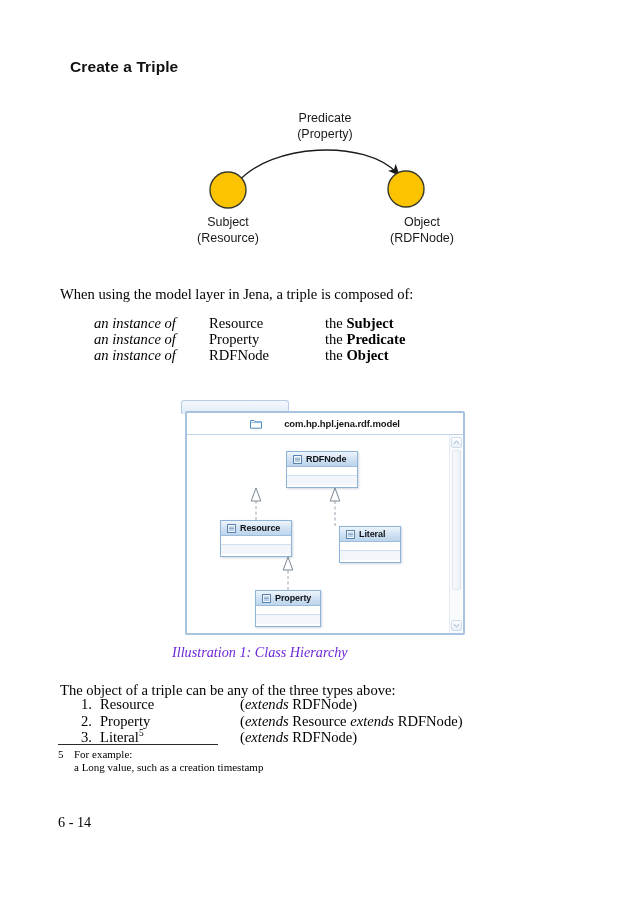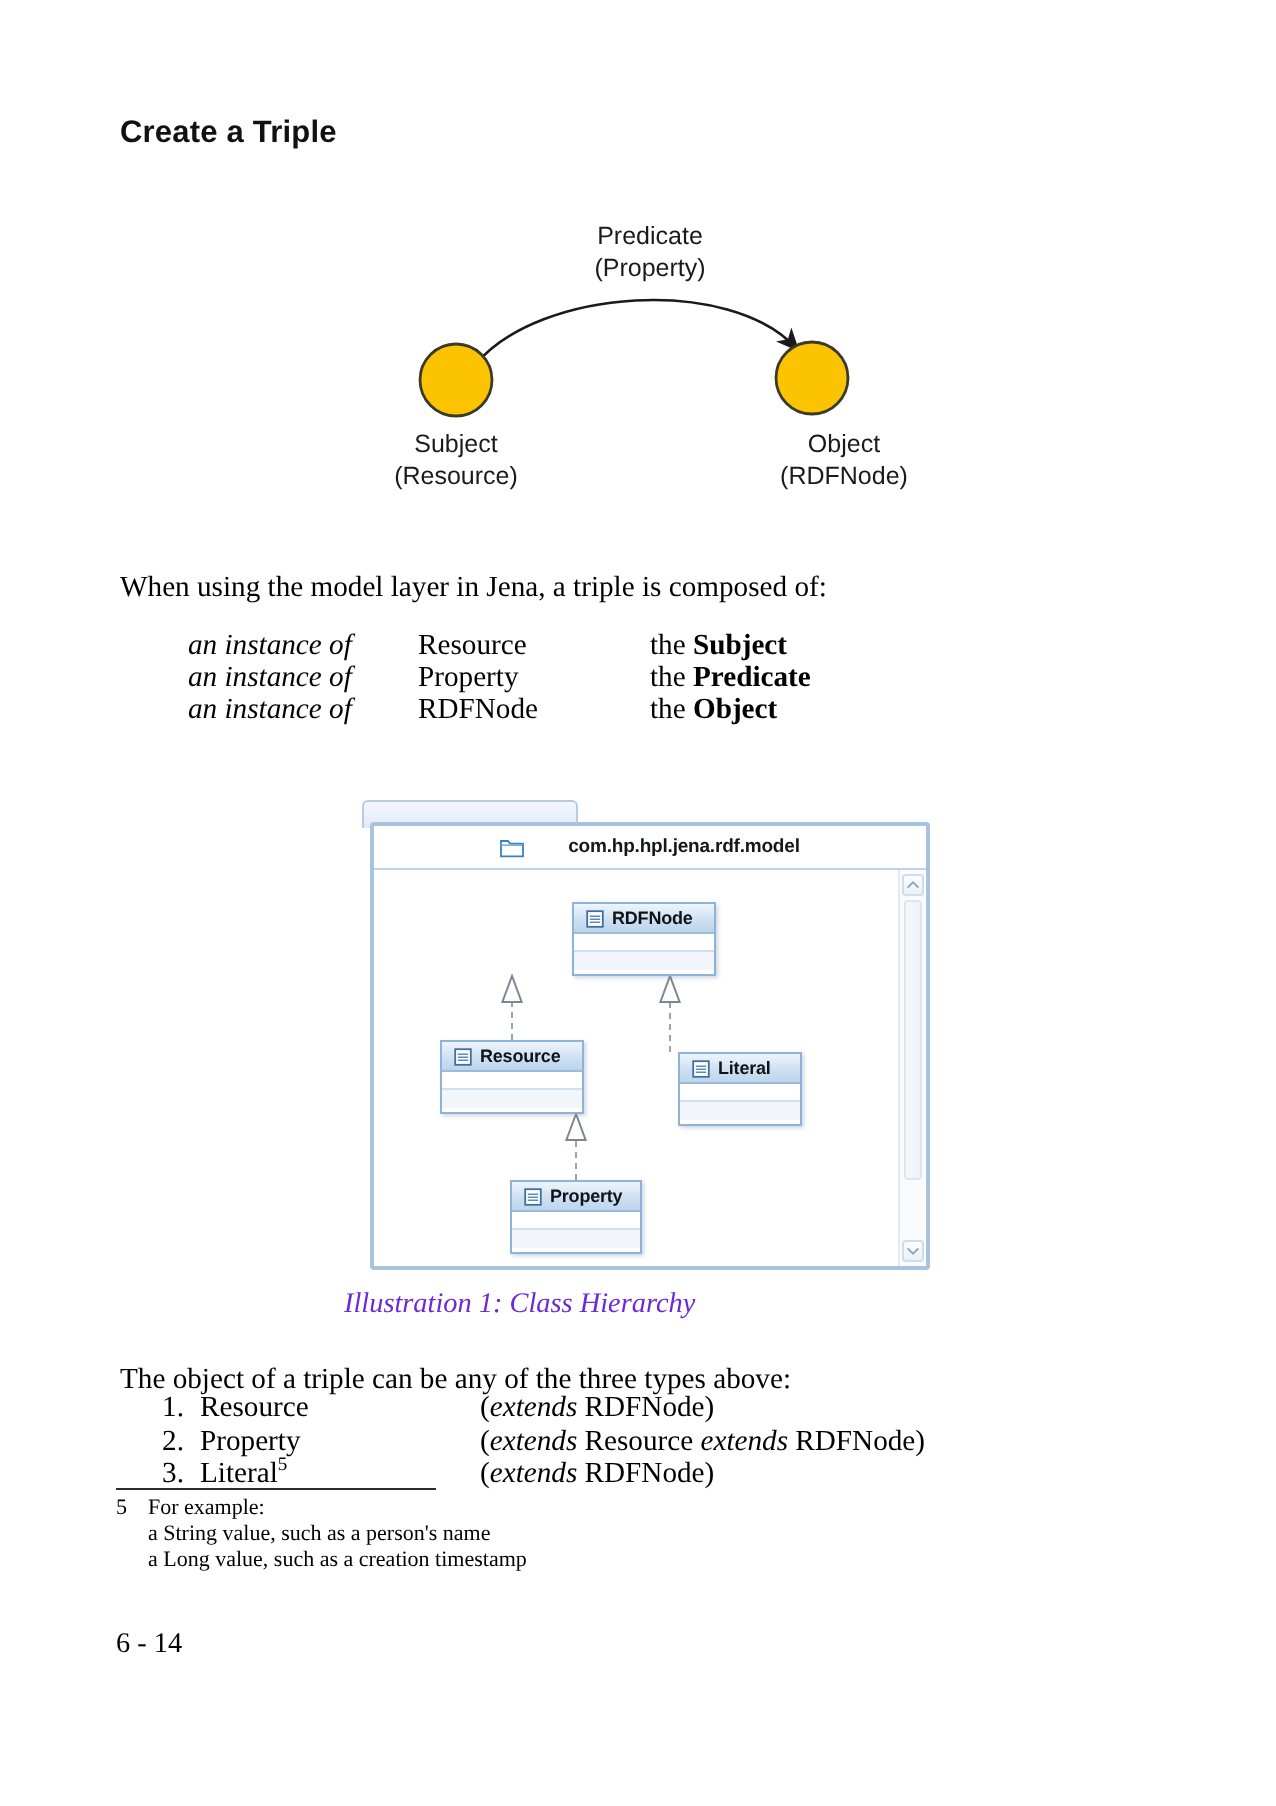--- a/index.html
+++ b/index.html
@@ -12,21 +12,21 @@
     height: 903px;
     position: relative;
     font-family: "Liberation Serif", serif;
     color: #000000;
     overflow: hidden;
   }
 
   
   .page-heading {
     position: absolute;
-    left: 60px;
+    left: 70px;
     top: 58px;
     font-family: "Liberation Sans", sans-serif;
     font-weight: bold;
     font-size: 15.5px;
     letter-spacing: 0.1px;
     color: #111;
   }
 
   
   .triple-diagram {
@@ -486,19 +486,18 @@
     <span class="li-extends"><span>(</span><em>extends</em><span> RDFNode)</span></span>
   </li>
 </ul>
 
 <div class="footnote-rule"></div>
 <div class="footnote">
   <div class="fn-row">
     <span class="fn-num">5</span>
     <span class="fn-body">
       <div>For example:</div>
-      <div>a String value, such as a person's name</div>
       <div>a Long value, such as a creation timestamp</div>
     </span>
   </div>
 </div>
 
 <div class="page-footer">6 - 14</div>
 
 </body></html>

